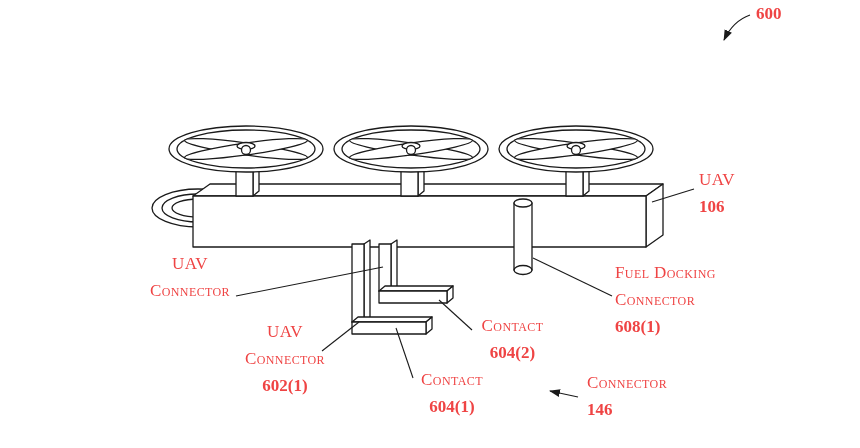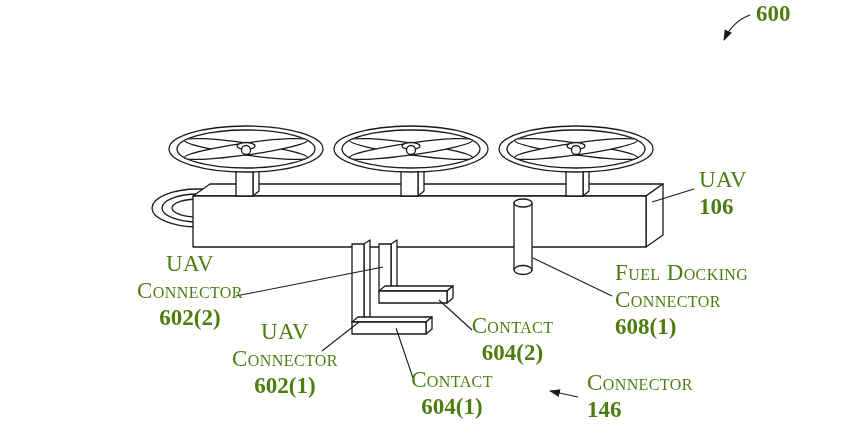--- a/index.html
+++ b/index.html
@@ -8,23 +8,23 @@
     width: 860px;
     height: 448px;
     background: #ffffff;
     overflow: hidden;
     font-family: "Liberation Serif", serif;
     color: #1a1a1a;
   }
   .art { position: absolute; left: 0; top: 0; }
   .lbl {
     position: absolute;
-    font-size: 23px;
+    font-size: 17px;
     line-height: 27px;
-    color: #4d7c0f;
+    color: #ef4444;
     white-space: nowrap;
   }
   .lbl div { white-space: nowrap; }
   .sc { font-variant: small-caps; letter-spacing: 0.4px; }
   .ref { font-weight: bold; }
   .ctr { text-align: center; }
 </style>
 </head>
 <body>
 
@@ -119,21 +119,20 @@
   <div class="lbl ref" style="left:756px; top:0px;">600</div>
 
   <div class="lbl" style="left:699px; top:166px;">
     <div class="sc">UAV</div>
     <div class="ref">106</div>
   </div>
 
   <div class="lbl ctr" style="left:130px; top:250px; width:120px;">
     <div class="sc">UAV</div>
     <div class="sc">Connector</div>
-    <div class="ref">602(2)</div>
   </div>
 
   <div class="lbl ctr" style="left:225px; top:318px; width:120px;">
     <div class="sc">UAV</div>
     <div class="sc">Connector</div>
     <div class="ref">602(1)</div>
   </div>
 
   <div class="lbl ctr" style="left:455px; top:312px; width:115px;">
     <div class="sc">Contact</div>

